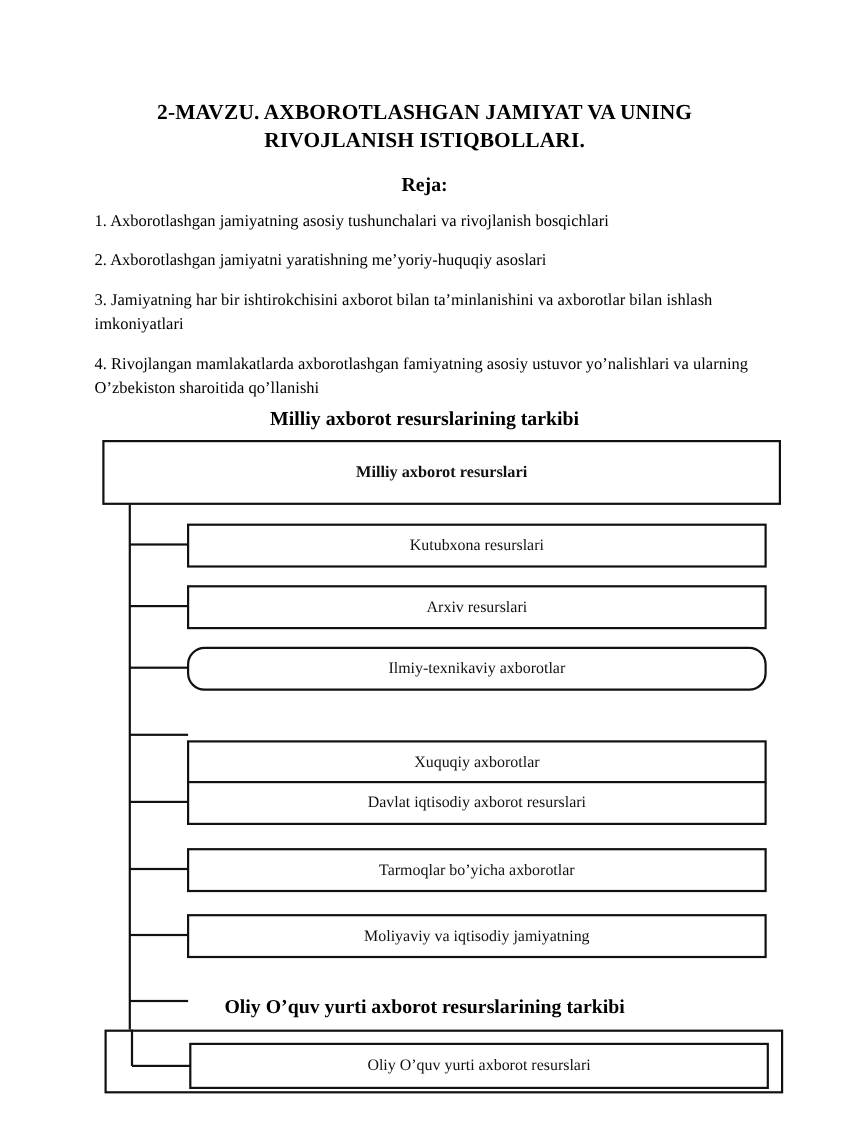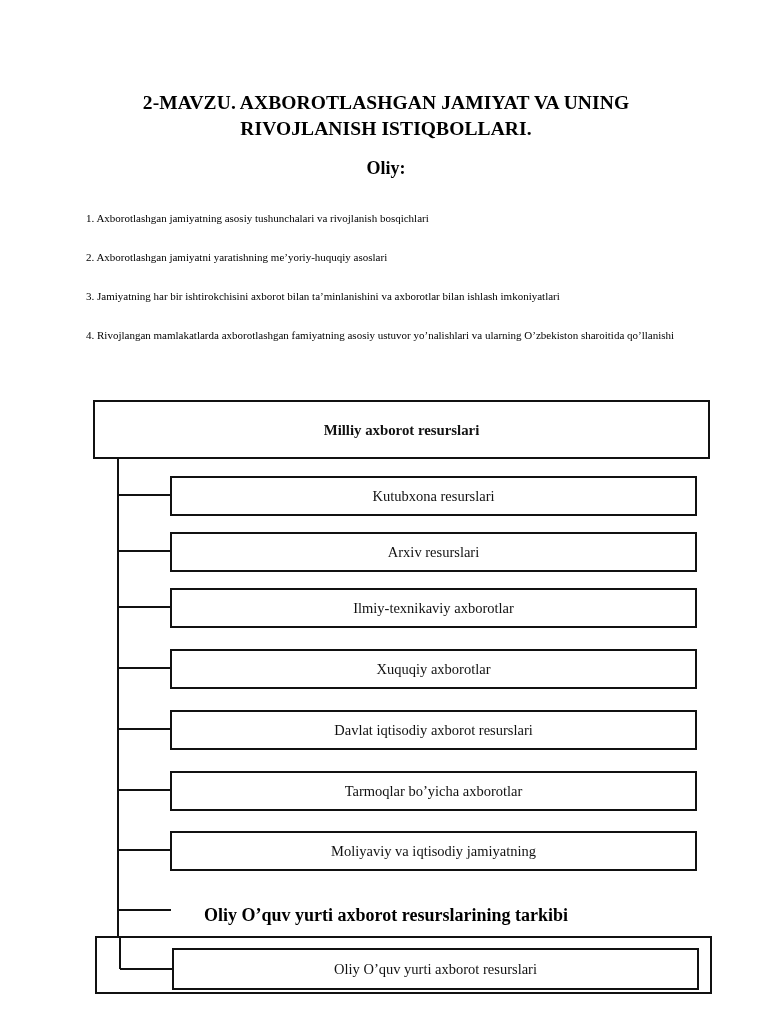--- a/index.html
+++ b/index.html
@@ -44,25 +44,24 @@
     font-size: 18px;
     line-height: 24px;
   }
   .plan-list {
     position: absolute;
     left: 86px;
     top: 190px;
     width: 600px;
   }
   .plan-item {
-    font-size: 11px;
+    font-size: 15px;
     line-height: 22px;
     margin-bottom: 14px;
     text-align: left;
-    margin-top: 17px;
   }
   .section-title {
     position: absolute;
     left: 86px;
     top: 368px;
     width: 600px;
     text-align: center;
     font-weight: bold;
     font-size: 18px;
     line-height: 24px;
@@ -191,47 +190,48 @@
 </head>
 <body>
 
 <div class="page">
 
   <div class="doc-title">
     <div>2-MAVZU. AXBOROTLASHGAN JAMIYAT VA UNING</div>
     <div>RIVOJLANISH ISTIQBOLLARI.</div>
   </div>
 
-  <div class="reja-label">Oliy:</div>
+  <div class="reja-label">Reja:</div>
 
   <div class="plan-list">
     <div class="plan-item">1. Axborotlashgan jamiyatning asosiy tushunchalari va rivojlanish bosqichlari</div>
     <div class="plan-item">2. Axborotlashgan jamiyatni yaratishning me’yoriy-huquqiy asoslari</div>
     <div class="plan-item">3. Jamiyatning har bir ishtirokchisini axborot bilan ta’minlanishini va axborotlar bilan ishlash imkoniyatlari</div>
     <div class="plan-item">4. Rivojlangan mamlakatlarda axborotlashgan famiyatning asosiy ustuvor yo’nalishlari va ularning O’zbekiston sharoitida qo’llanishi</div>
   </div>
 
+  <div class="section-title">Milliy axborot resurslarining tarkibi</div>
 
   <div class="diagram">
 
     <div class="node root">Milliy axborot resurslari</div>
 
     <div class="spine" style="height:513px;"></div>
 
     <div class="connector" style="top:494px;"></div>
     <div class="node child" style="top:476px;">Kutubxona resurslari</div>
 
     <div class="connector" style="top:550px;"></div>
     <div class="node child" style="top:532px;">Arxiv resurslari</div>
 
     <div class="connector" style="top:606px;"></div>
-    <div class="node child" style="top:588px;">Ilmiy-texnikaviy axborotlar</div>
+    <div class="node child" style="top:588px;border-radius:16px;">Ilmiy-texnikaviy axborotlar</div>
 
     <div class="connector" style="top:667px;"></div>
-    <div class="node child" style="top:649px;">Xuquqiy axborotlar</div>
+    <div class="node child" style="top:673px;">Xuquqiy axborotlar</div>
 
     <div class="connector" style="top:728px;"></div>
     <div class="node child" style="top:710px;">Davlat iqtisodiy axborot resurslari</div>
 
     <div class="connector" style="top:789px;"></div>
     <div class="node child" style="top:771px;">Tarmoqlar bo’yicha axborotlar</div>
 
     <div class="connector" style="top:849px;"></div>
     <div class="node child" style="top:831px;">Moliyaviy va iqtisodiy jamiyatning</div>
 

